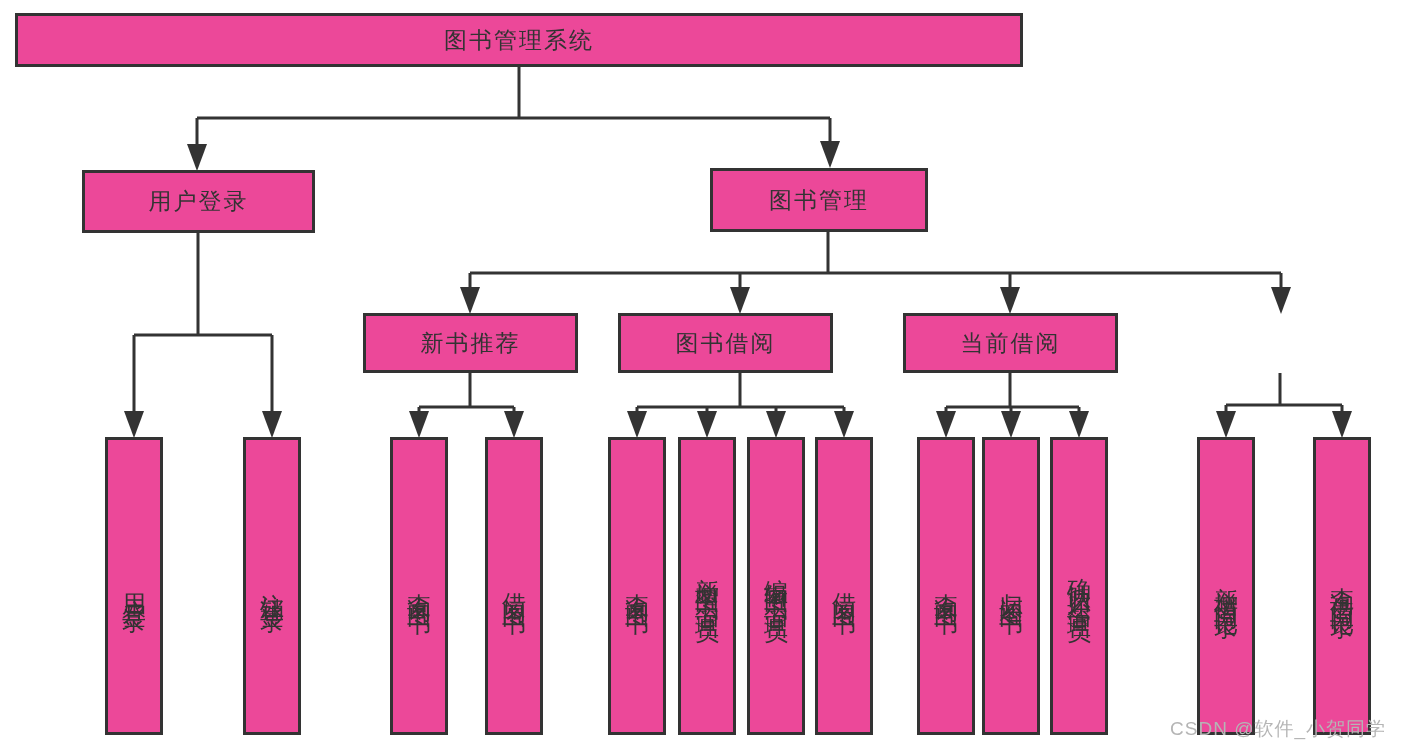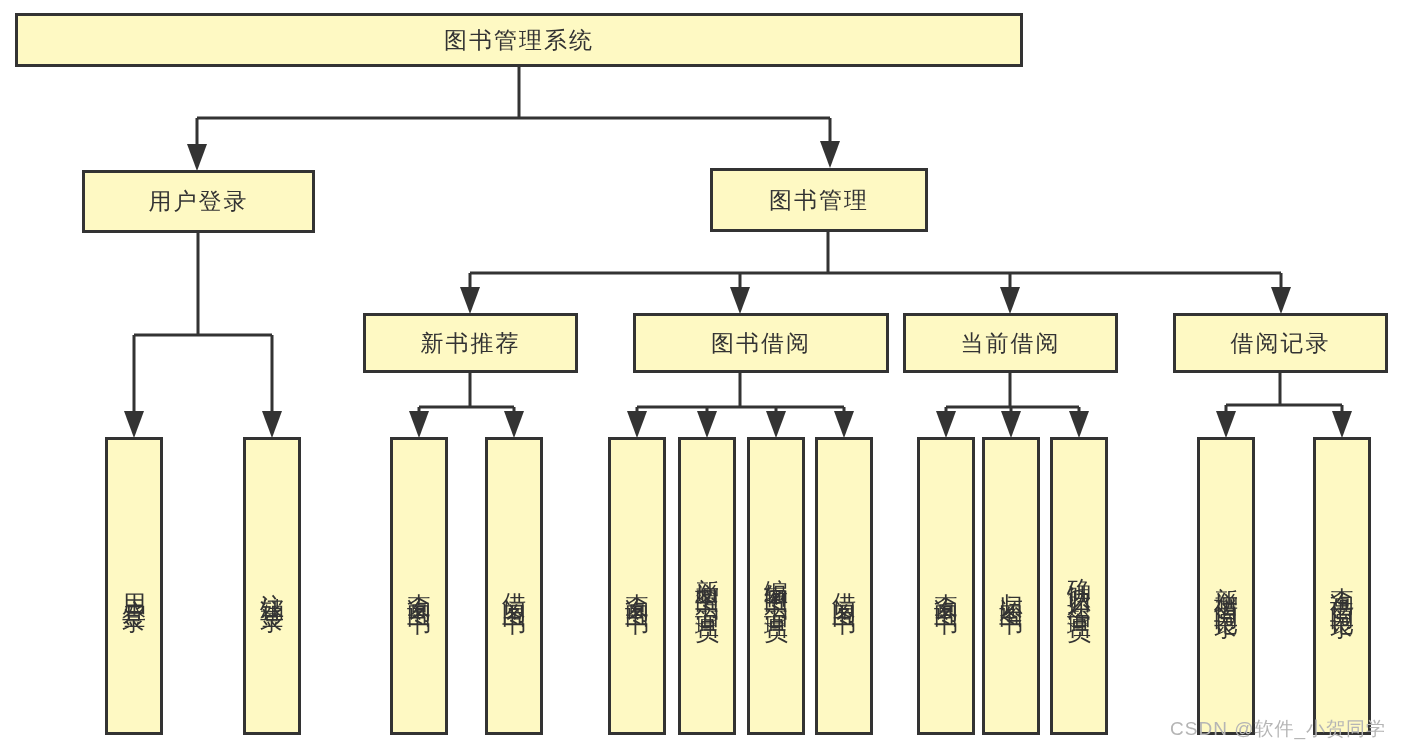--- a/index.html
+++ b/index.html
@@ -10,21 +10,21 @@
   .canvas {
     position: relative;
     width: 1405px;
     height: 747px;
     background: var(--background, #ffffff);
     overflow: hidden;
   }
   .box {
     position: absolute;
     border: 3px solid var(--line, #333333);
-    background: #fef9c3;
+    background: #ec4899;
     color: var(--text, #333333);
     display: flex;
     align-items: center;
     justify-content: center;
     font-size: 23px;
     letter-spacing: 2px;
     white-space: nowrap;
     text-align: right;
   }
   .leaf {
@@ -103,23 +103,22 @@
     <polygon points="1216,411 1236,411 1226,438"></polygon>
     <polygon points="1332,411 1352,411 1342,438"></polygon>
   </svg>
 
   <div class="box" style="left:15px; top:13px; width:1008px; height:54px;">图书管理系统</div>
 
   <div class="box" style="left:82px; top:170px; width:233px; height:63px;">用户登录</div>
   <div class="box" style="left:710px; top:168px; width:218px; height:64px;">图书管理</div>
 
   <div class="box" style="left:363px; top:313px; width:215px; height:60px;font-family:Liberation Serif, serif;">新书推荐</div>
-  <div class="box" style="left:633px; top:313px; width:256px; height:60px;">图书借阅</div>
+  <div class="box" style="left:618px; top:313px; width:215px; height:60px;">图书借阅</div>
   <div class="box" style="left:903px; top:313px; width:215px; height:60px;">当前借阅</div>
-  <div class="box" style="left:1173px; top:313px; width:215px; height:60px;">借阅记录</div>
 
   <div class="box leaf" style="left:105px;">用户登录</div>
   <div class="box leaf" style="left:243px;">注销登录</div>
 
   <div class="box leaf" style="left:390px;">查询图书</div>
   <div class="box leaf" style="left:485px;">借阅图书</div>
 
   <div class="box leaf" style="left:608px;">查询图书</div>
   <div class="box leaf" style="left:678px;">新增图书（管理员）</div>
   <div class="box leaf" style="left:747px;">编辑图书（管理员）</div>

